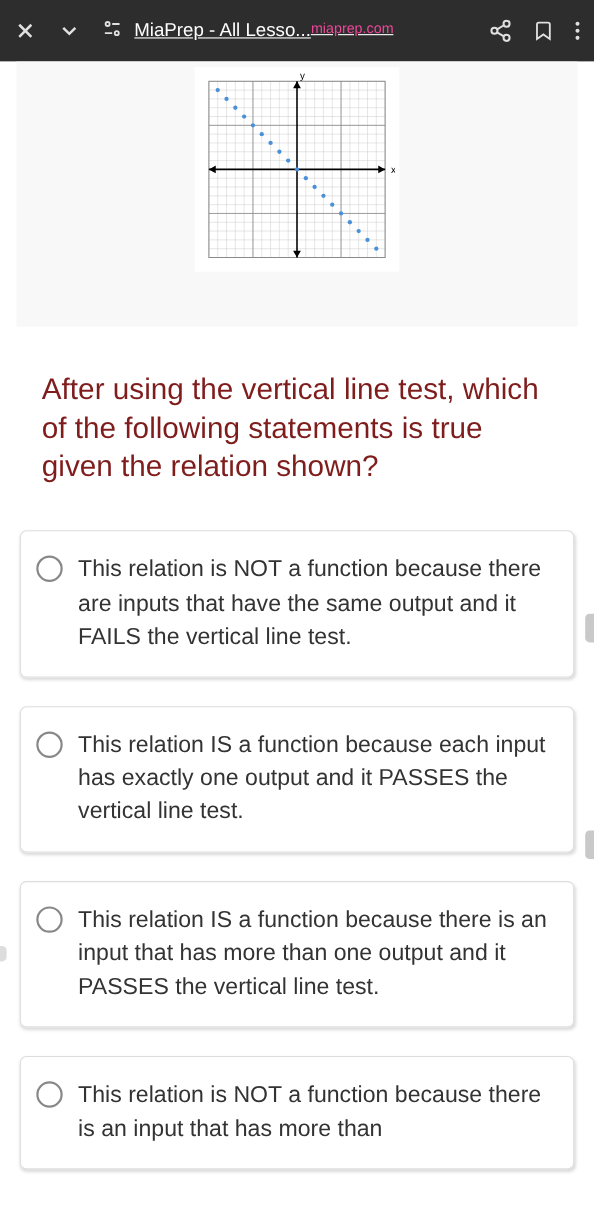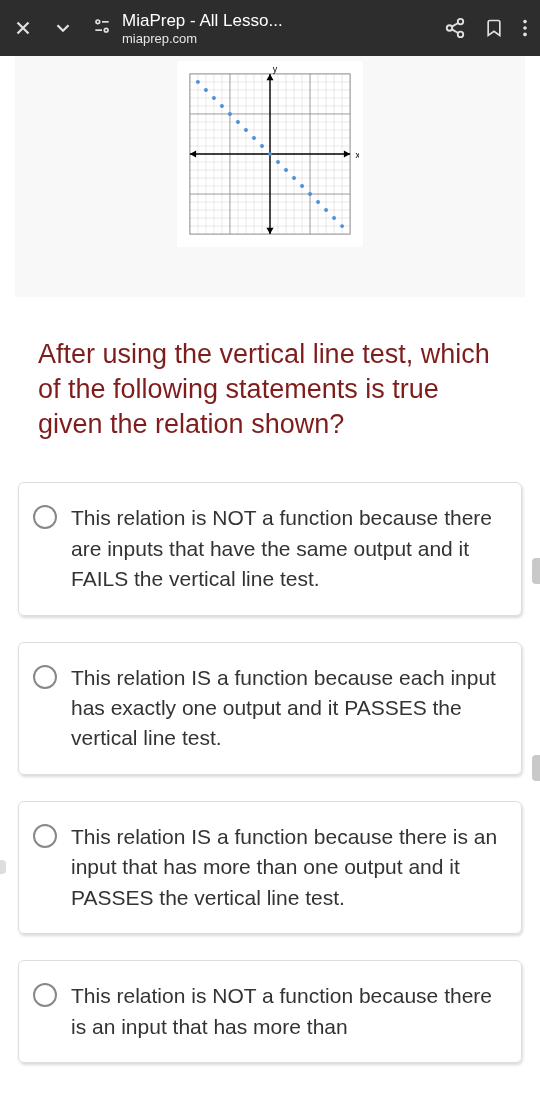--- a/index.html
+++ b/index.html
@@ -2,23 +2,23 @@
 <html><head>
   <meta charset="utf-8">
   <style>
     * { margin: 0; padding: 0; box-sizing: border-box; }
     body { width: 540px; height: 1101px; font-family: -apple-system, BlinkMacSystemFont, 'Segoe UI', sans-serif; overflow: hidden; background: #fff; }
     
     .browser-bar { background: #2d2d2d; height: 56px; display: flex; align-items: center; padding: 0 12px; gap: 18px; color: #fff; }
     .browser-bar .icon-btn { color: #e0e0e0; display: flex; align-items: center; justify-content: center; cursor: pointer; }
     .url-section { flex: 1; display: flex; align-items: center; gap: 10px; min-width: 0; }
     .site-icon { flex-shrink: 0; }
-    .url-text { display: flex; flex-direction: column; min-width: 0; overflow: hidden; }
+    .url-text { display: flex; flex-direction: row; min-width: 0; overflow: hidden; text-decoration: underline; }
     .page-title-txt { font-size: 17px; color: #fff; white-space: nowrap; overflow: hidden; text-overflow: ellipsis; max-width: 215px; }
-    .domain-txt { font-size: 13px; color: #e5e5e5; }
+    .domain-txt { font-size: 13px; color: #ec4899; }
     
     .content { background: #fff; }
     
     .graph-container { display: flex; justify-content: center; padding: 5px 0 50px; background: #f8f8f8; margin: 0 15px 40px; }
     .graph-inner { background: #fff; position: relative; padding: 4px; }
     .graph-svg { display: block; }
     
     .question { font-size: 27px; padding: 0 38px 40px; color: #7f1d1d; line-height: 1.3; font-weight: 400; }
     
     .options { padding: 0 18px; }

